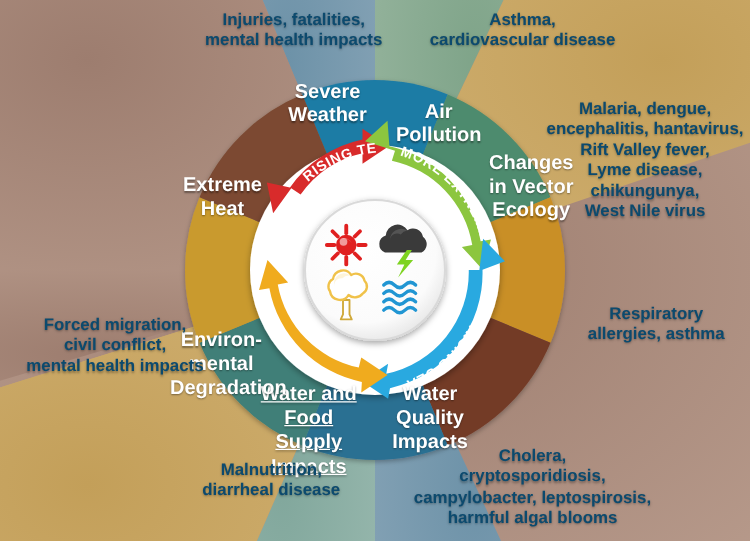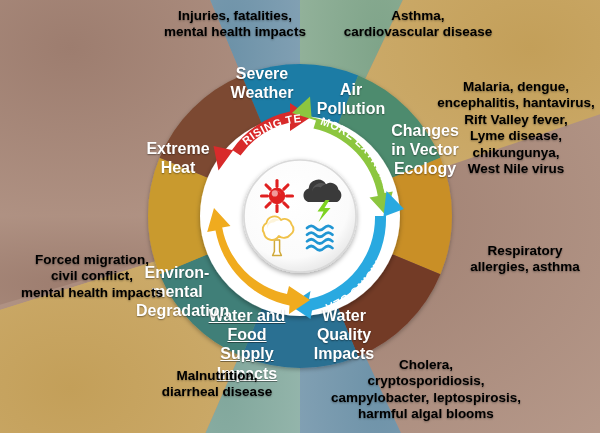--- a/index.html
+++ b/index.html
@@ -10,21 +10,21 @@
   }
   #stage{
     position:relative;width:600px;height:433px;overflow:hidden;
     background:#b79a8b;
   }
   #stage svg.layer{position:absolute;left:0;top:0;width:600px;height:433px;}
 
   
   .cap{
     position:absolute;
-    color:#000000;
+    color:#0c4a6e;
     font-weight:700;
     text-align:center;
     line-height:1.22;
     text-shadow:0 1px 2px rgba(0,0,0,.35);
     pointer-events:none;
     white-space:pre-line;
   }
   .cap.mid{font-size:13.5px;}
 
   

